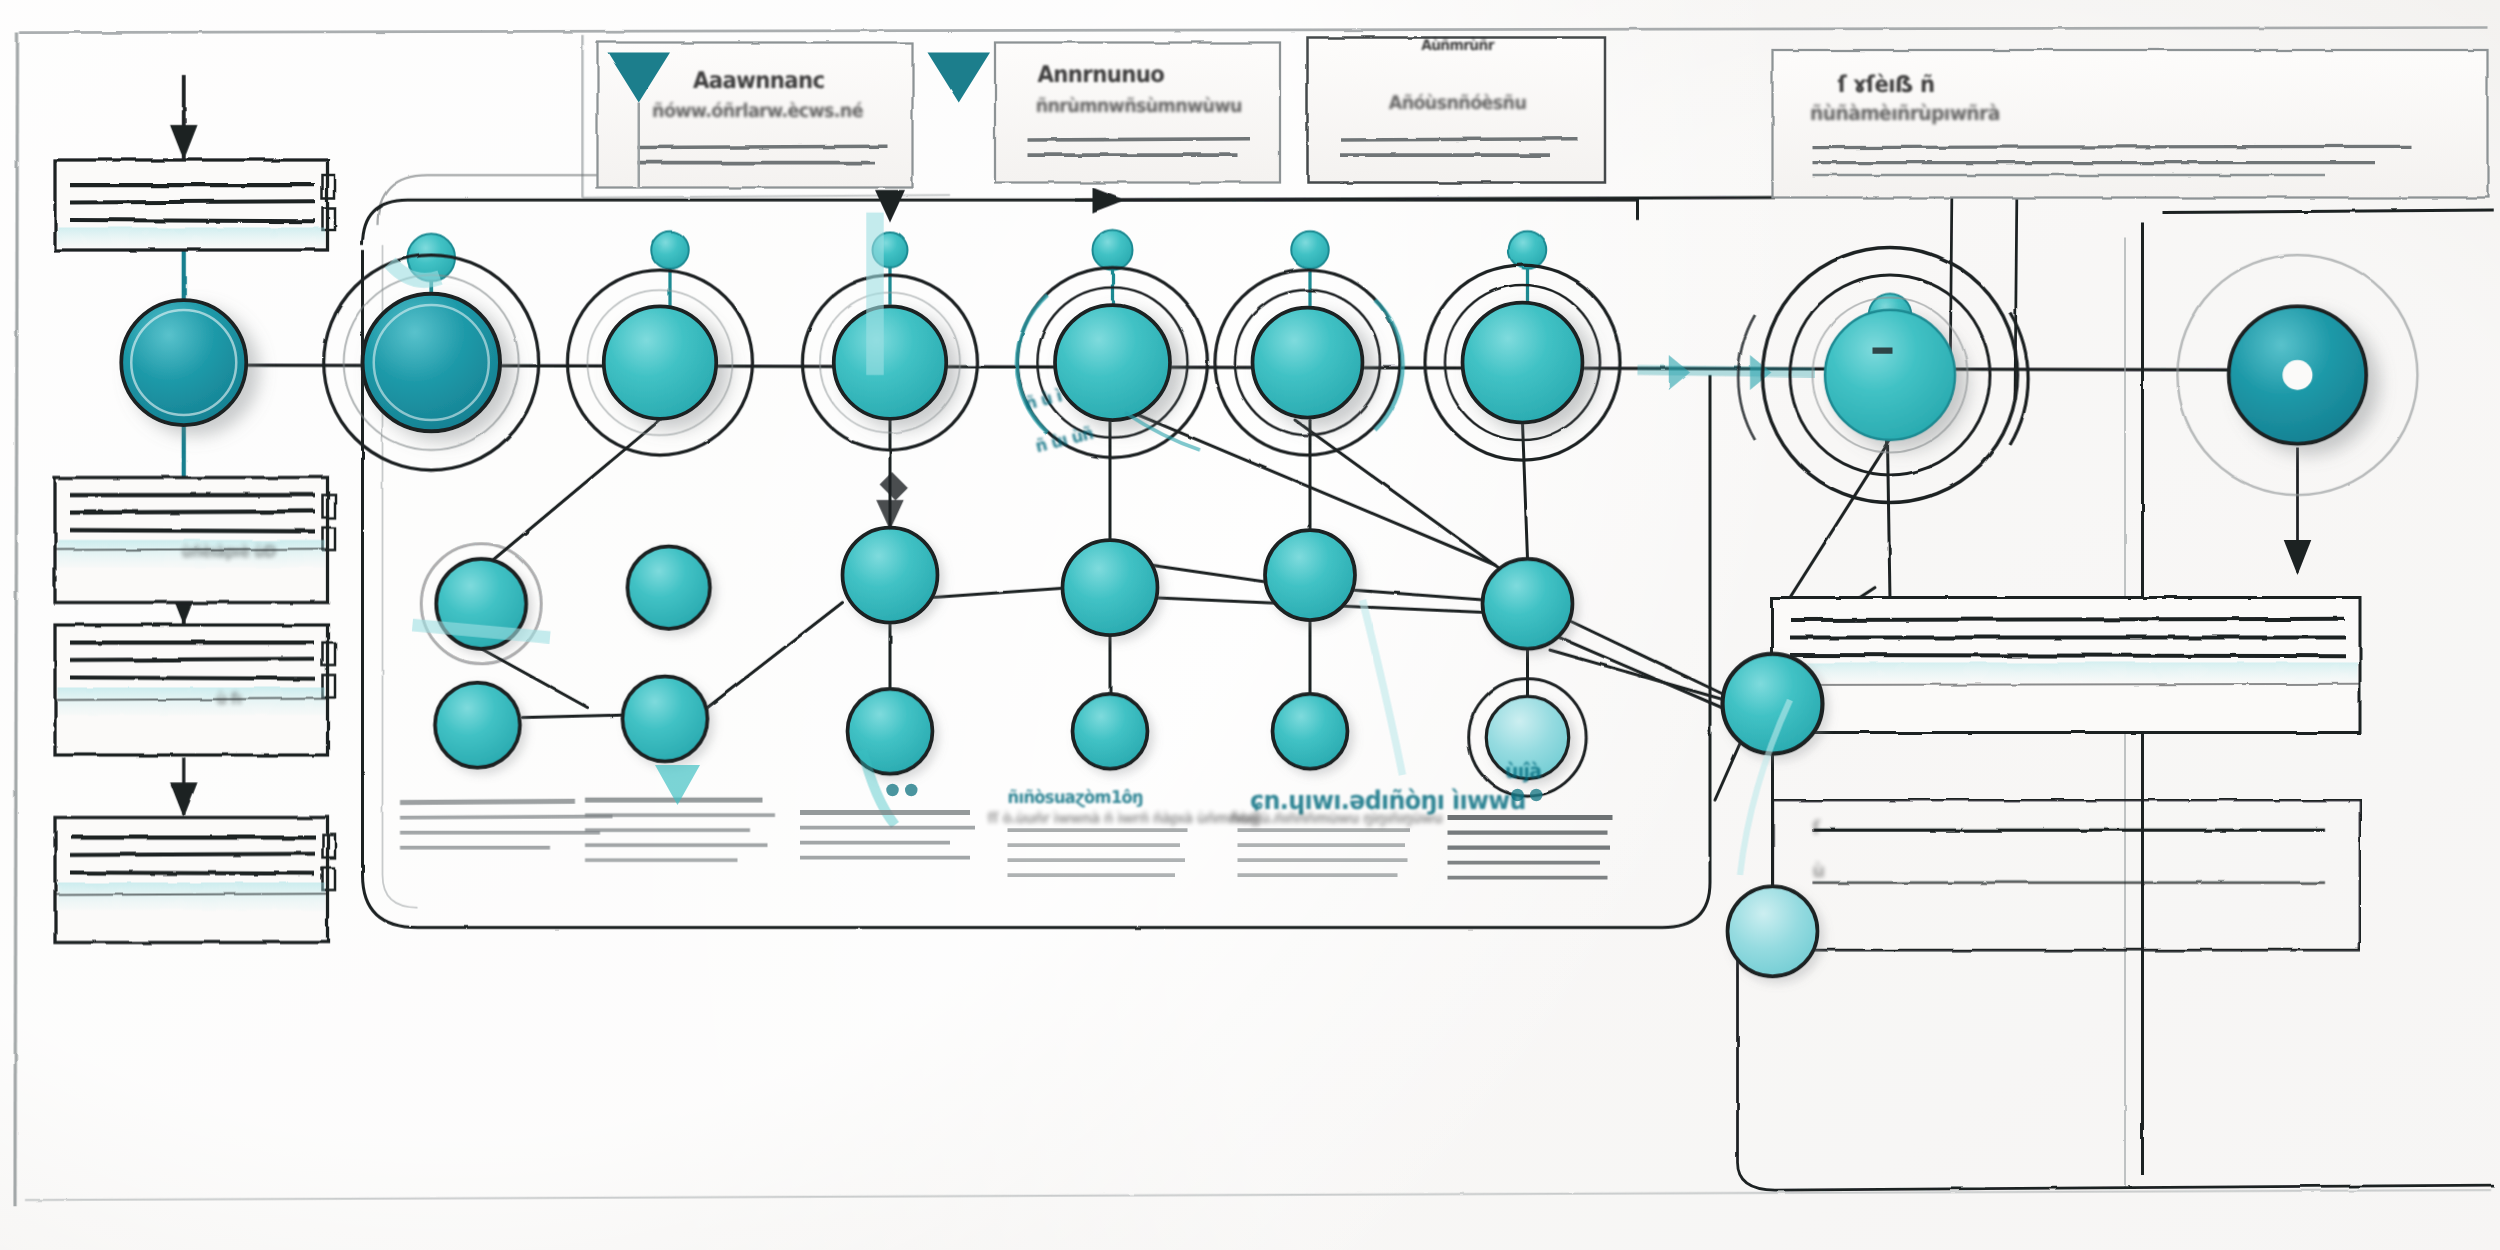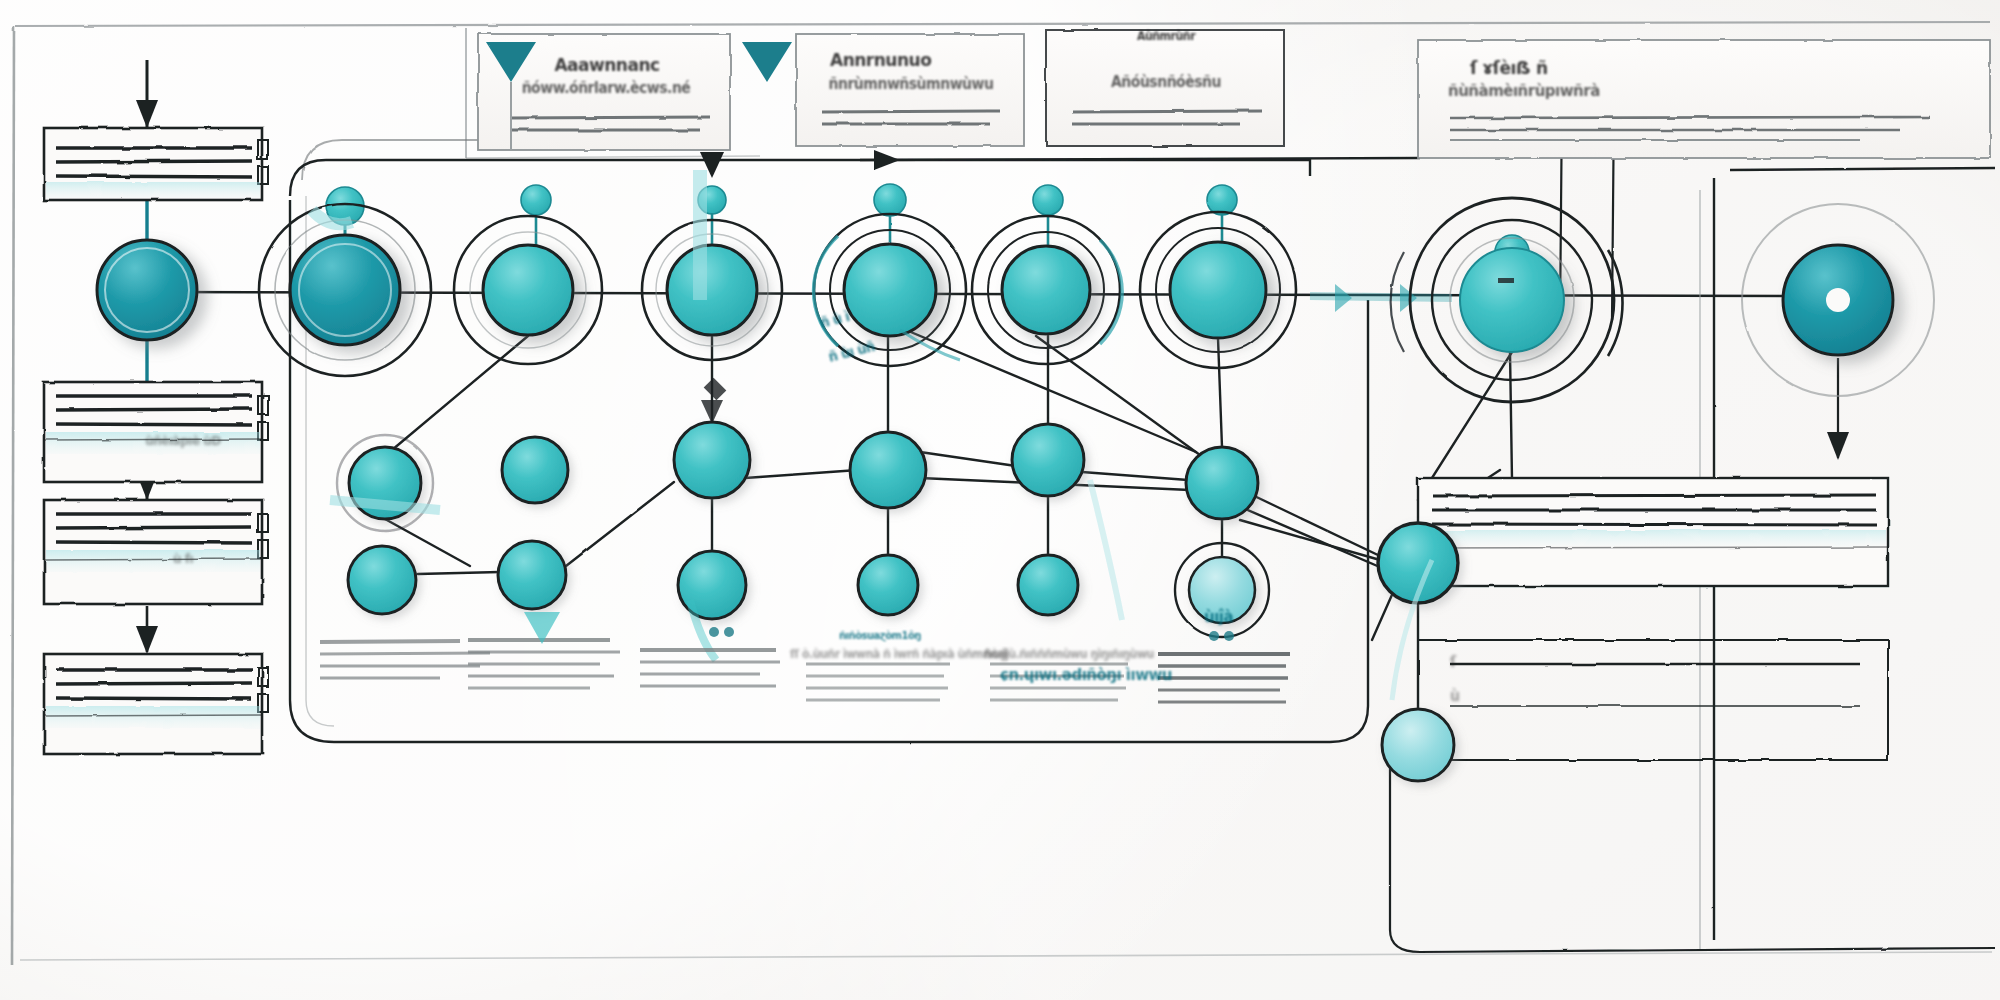--- a/index.html
+++ b/index.html
@@ -453,28 +453,28 @@
     <span class="scribble faint">ù fı</span>
   </div>
 
   <div class="lbl" style="left:1450px;top:654px;font-size:14px;">
     <span class="scribble faint">ſ</span>
   </div>
   <div class="lbl" style="left:1450px;top:688px;font-size:14px;">
     <span class="scribble faint">ù</span>
   </div>
 
-  <div class="lbl" style="left:806px;top:630px;width:160px;font-size:10px;margin-left:33px;">
+  <div class="lbl" style="left:806px;top:630px;width:160px;font-size:13px;">
     <span class="scribble tealtint">ñıñòsuaɀòm1ôŋ</span>
   </div>
   <div class="lbl" style="left:790px;top:648px;width:200px;font-size:11px;">
     <span class="scribble faint">ſſ ò.ùuñr ìwwnà ñ ìwrñ ñàpıà ùñmñıuıì</span>
   </div>
 
-  <div class="lbl" style="left:1000px;top:630px;width:160px;font-size:15px;margin-top:36px;">
+  <div class="lbl" style="left:1000px;top:630px;width:160px;font-size:19px;">
     <span class="scribble tealtint">ɕn.ɥıwı.ədıñòŋı ìıwwu</span>
   </div>
   <div class="lbl" style="left:984px;top:648px;width:200px;font-size:11px;">
     <span class="scribble faint">ñòıĵĵù.ñıñññmùwu ŋìŋıñıŋùwu</span>
   </div>
 
   <div class="lbl" style="left:1204px;top:608px;font-size:15px;">
     <span class="scribble tealtint">ùıĵà</span>
   </div>
 

